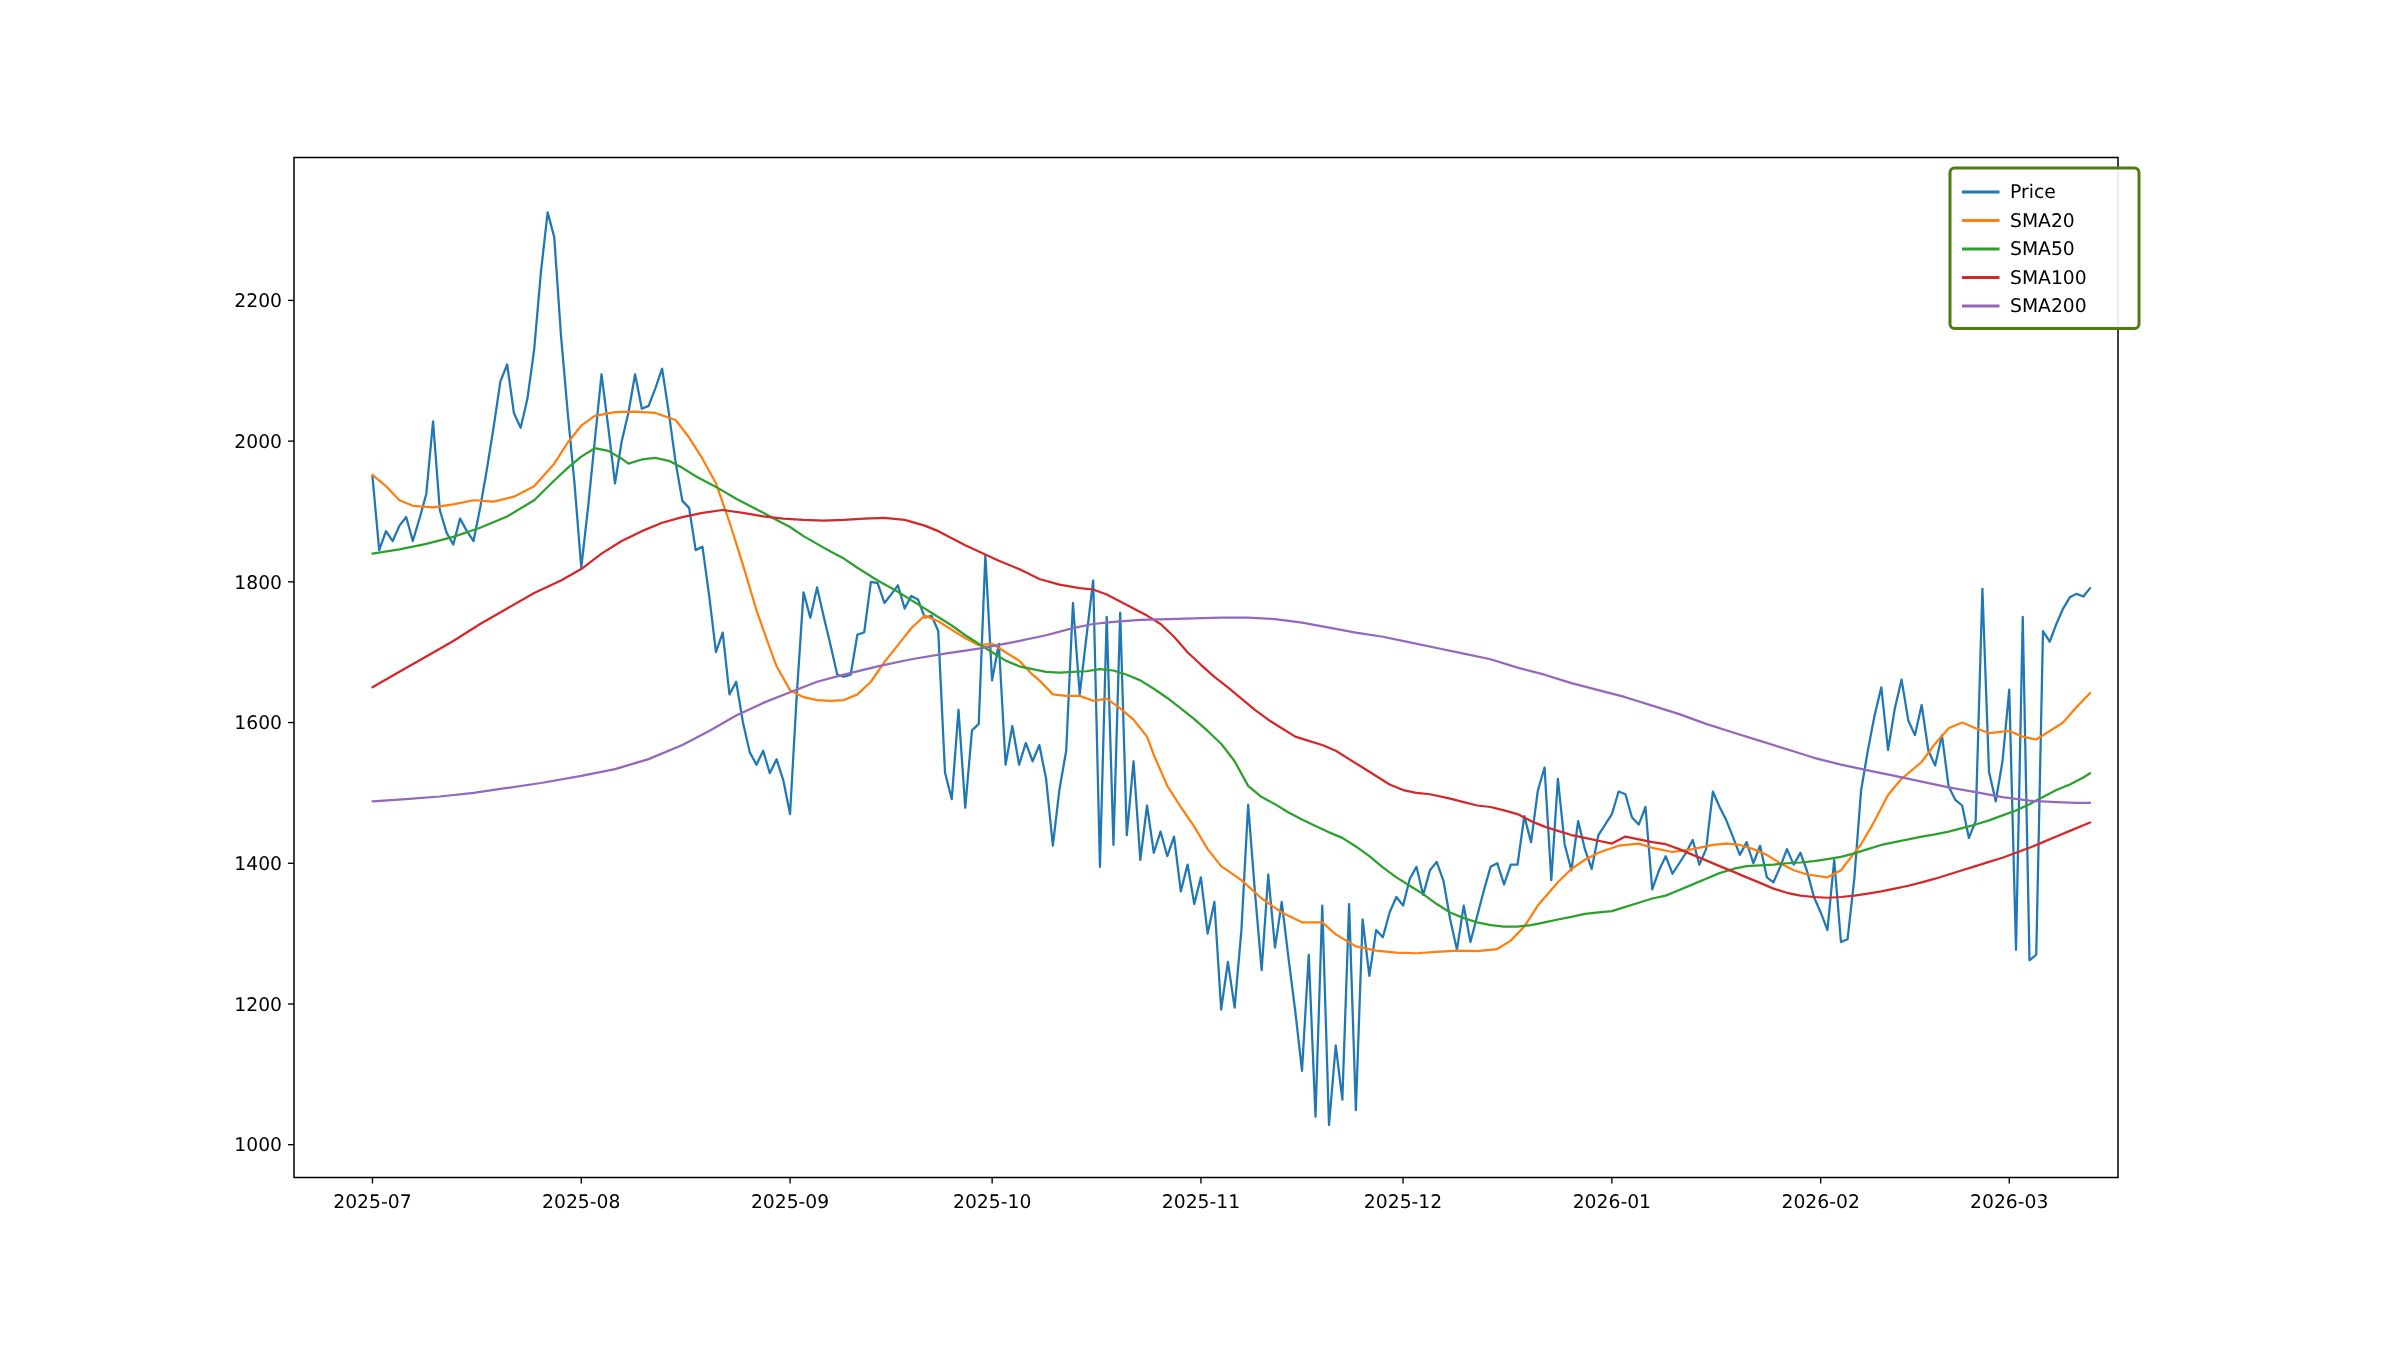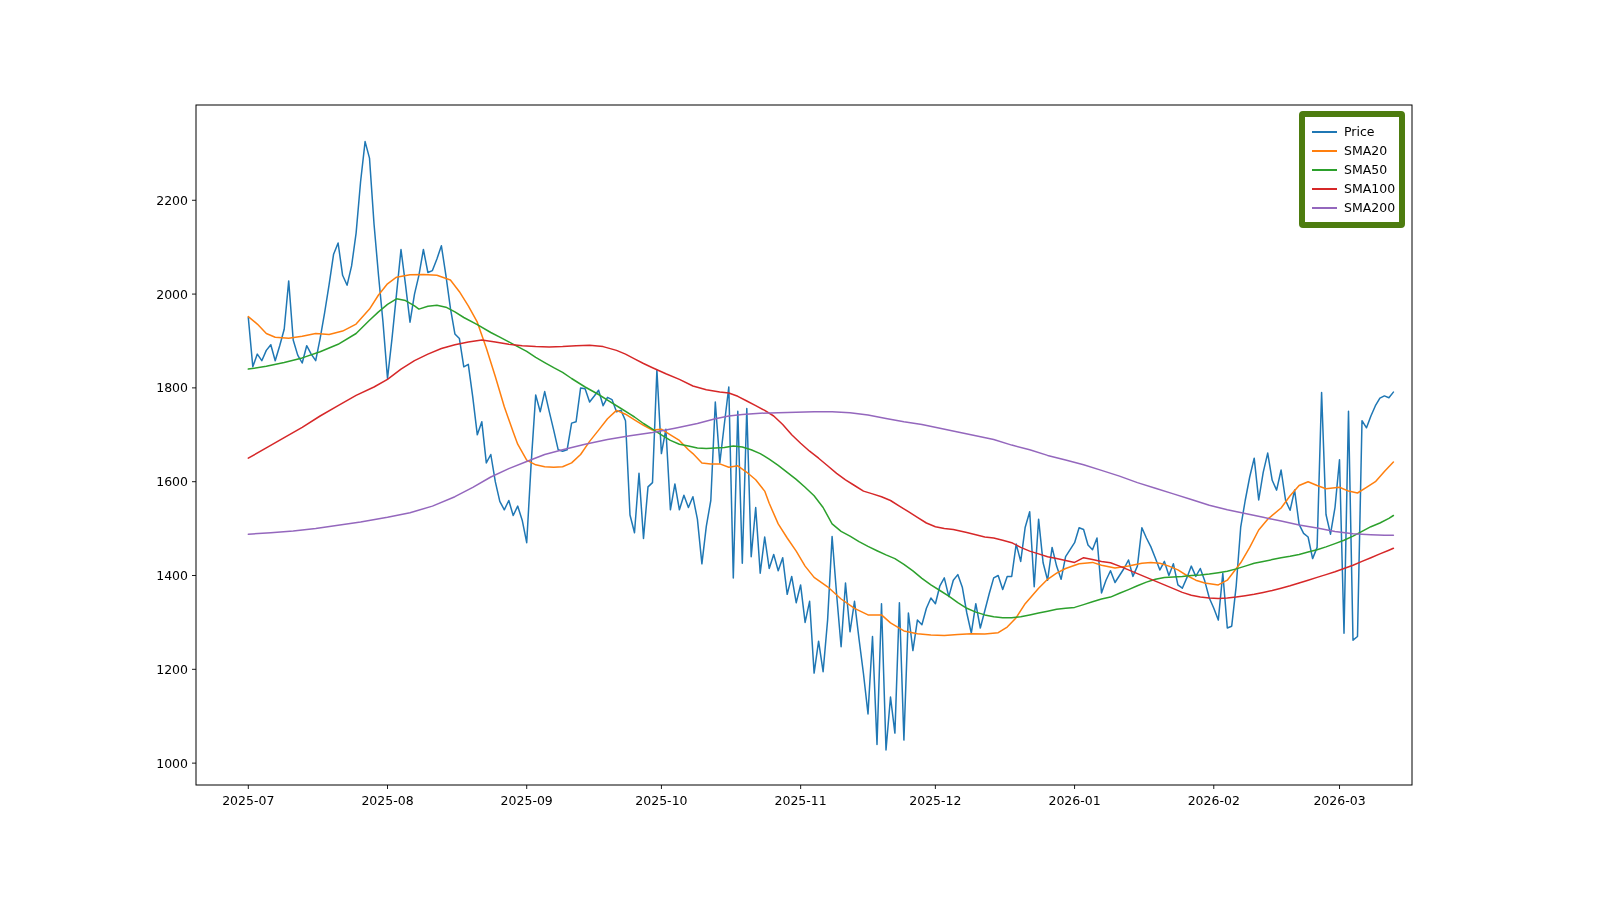--- a/index.html
+++ b/index.html
@@ -1,22 +1,22 @@
 <!DOCTYPE html>
 <html><head>
 <meta charset="utf-8">
 <style>
   html,body{margin:0;padding:0;background:#ffffff;}
   body{width:1600px;height:900px;position:relative;overflow:hidden;
        font-family:"DejaVu Sans","Liberation Sans",sans-serif;}
   #figure{position:absolute;left:0;top:0;width:1600px;height:900px;background:#ffffff;}
   #chart-svg{position:absolute;left:0;top:0;}
   .tick-label{font-size:12.5px;fill:#000000;}
-  #legend{position:absolute;left:1299px;top:111px;width:106px;
-          background:rgba(255,255,255,0.9);border:6px solid #4d7c0f;border-radius:4px;
+  #legend{position:absolute;left:1299px;top:111px;width:128px;
+          background:rgba(255,255,255,0.9);border:2px solid #4d7c0f;border-radius:4px;
           padding:5px 8px 5px 7px;box-sizing:border-box;}
   .legend-item{display:flex;align-items:center;height:19px;}
   .legend-swatch{width:25px;height:0;border-top-style:solid;border-top-width:2px;margin-right:7px;flex:0 0 25px;}
   .legend-label{font-size:12.5px;color:#000000;line-height:19px;white-space:nowrap;}
 </style>
 </head>
 <body>
 
 <div id="figure">
   <svg id="chart-svg" width="1600" height="900" viewBox="0 0 1600 900">

